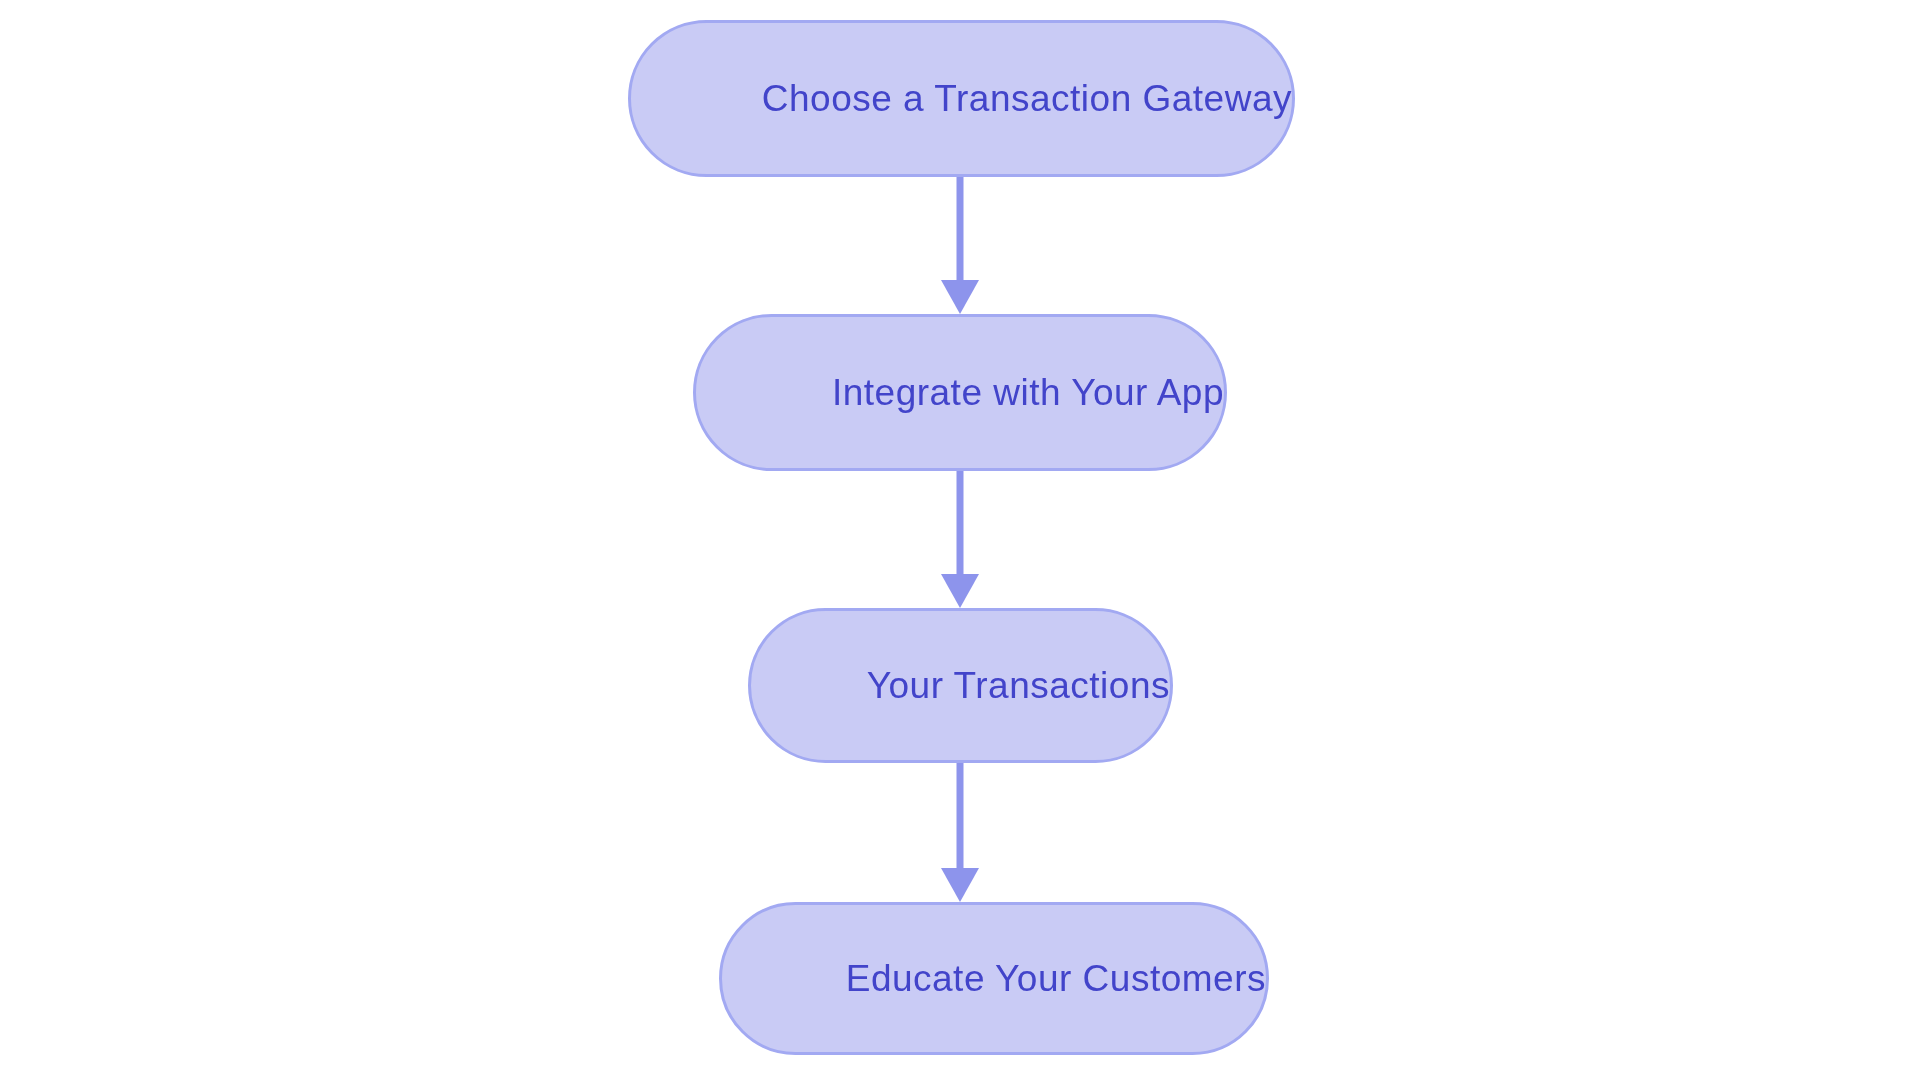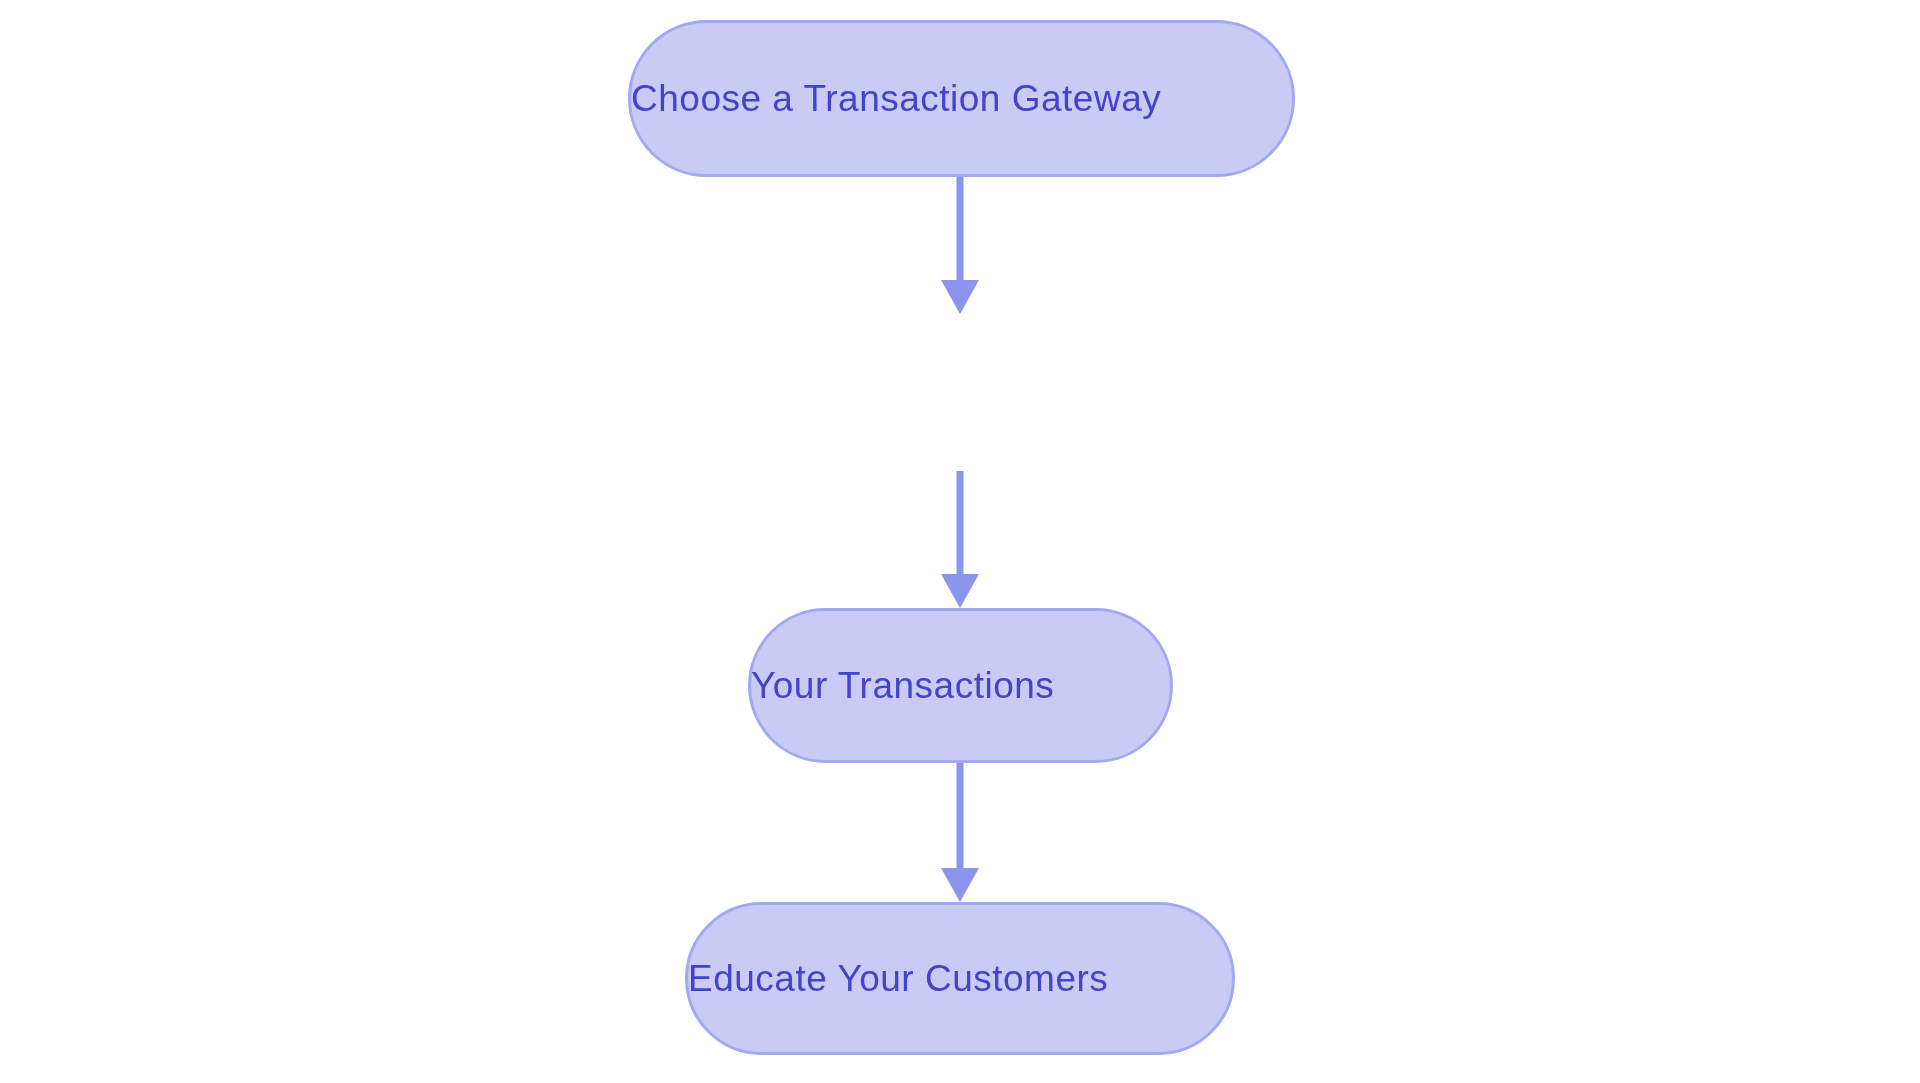--- a/index.html
+++ b/index.html
@@ -16,21 +16,21 @@
     font-family: "Liberation Sans", "DejaVu Sans", sans-serif;
   }
   .node {
     position: absolute;
     box-sizing: border-box;
     background: var(--node-fill, #c9cbf5);
     border: 3px solid var(--node-border, #a2a9f2);
     border-radius: 100px;
     display: flex;
     align-items: center;
-    justify-content: flex-start;
+    justify-content: flex-end;
     color: var(--text-color, #4244ca);
     font-size: 37px;
     letter-spacing: 0.5px;
     white-space: nowrap;
     text-align: center;
   }
   .arrow {
     position: absolute;
     width: 40px;
   }
@@ -61,32 +61,35 @@
 
   <div class="node" style="left:628px; top:20px; width:667px; height:157px;">
     <span>Choose a Transaction Gateway</span>
   </div>
 
   <div class="arrow" style="left:940px; top:177px; height:137px;">
     <div class="line" style="height:106px;"></div>
     <div class="head"></div>
   </div>
 
+  <div class="node" style="left:693px; top:314px; width:534px; height:157px;">
+    <span>Integrate with Your App</span>
+  </div>
 
   <div class="arrow" style="left:940px; top:471px; height:137px;">
     <div class="line" style="height:106px;"></div>
     <div class="head"></div>
   </div>
 
   <div class="node" style="left:748px; top:608px; width:425px; height:155px;">
     <span>Your Transactions</span>
   </div>
 
   <div class="arrow" style="left:940px; top:763px; height:139px;">
     <div class="line" style="height:108px;"></div>
     <div class="head"></div>
   </div>
 
-  <div class="node" style="left:685px; top:902px; width:550px; height:153px;">
+  <div class="node" style="left:719px; top:902px; width:550px; height:153px;">
     <span>Educate Your Customers</span>
   </div>
 
 </div>
 
 </body></html>

